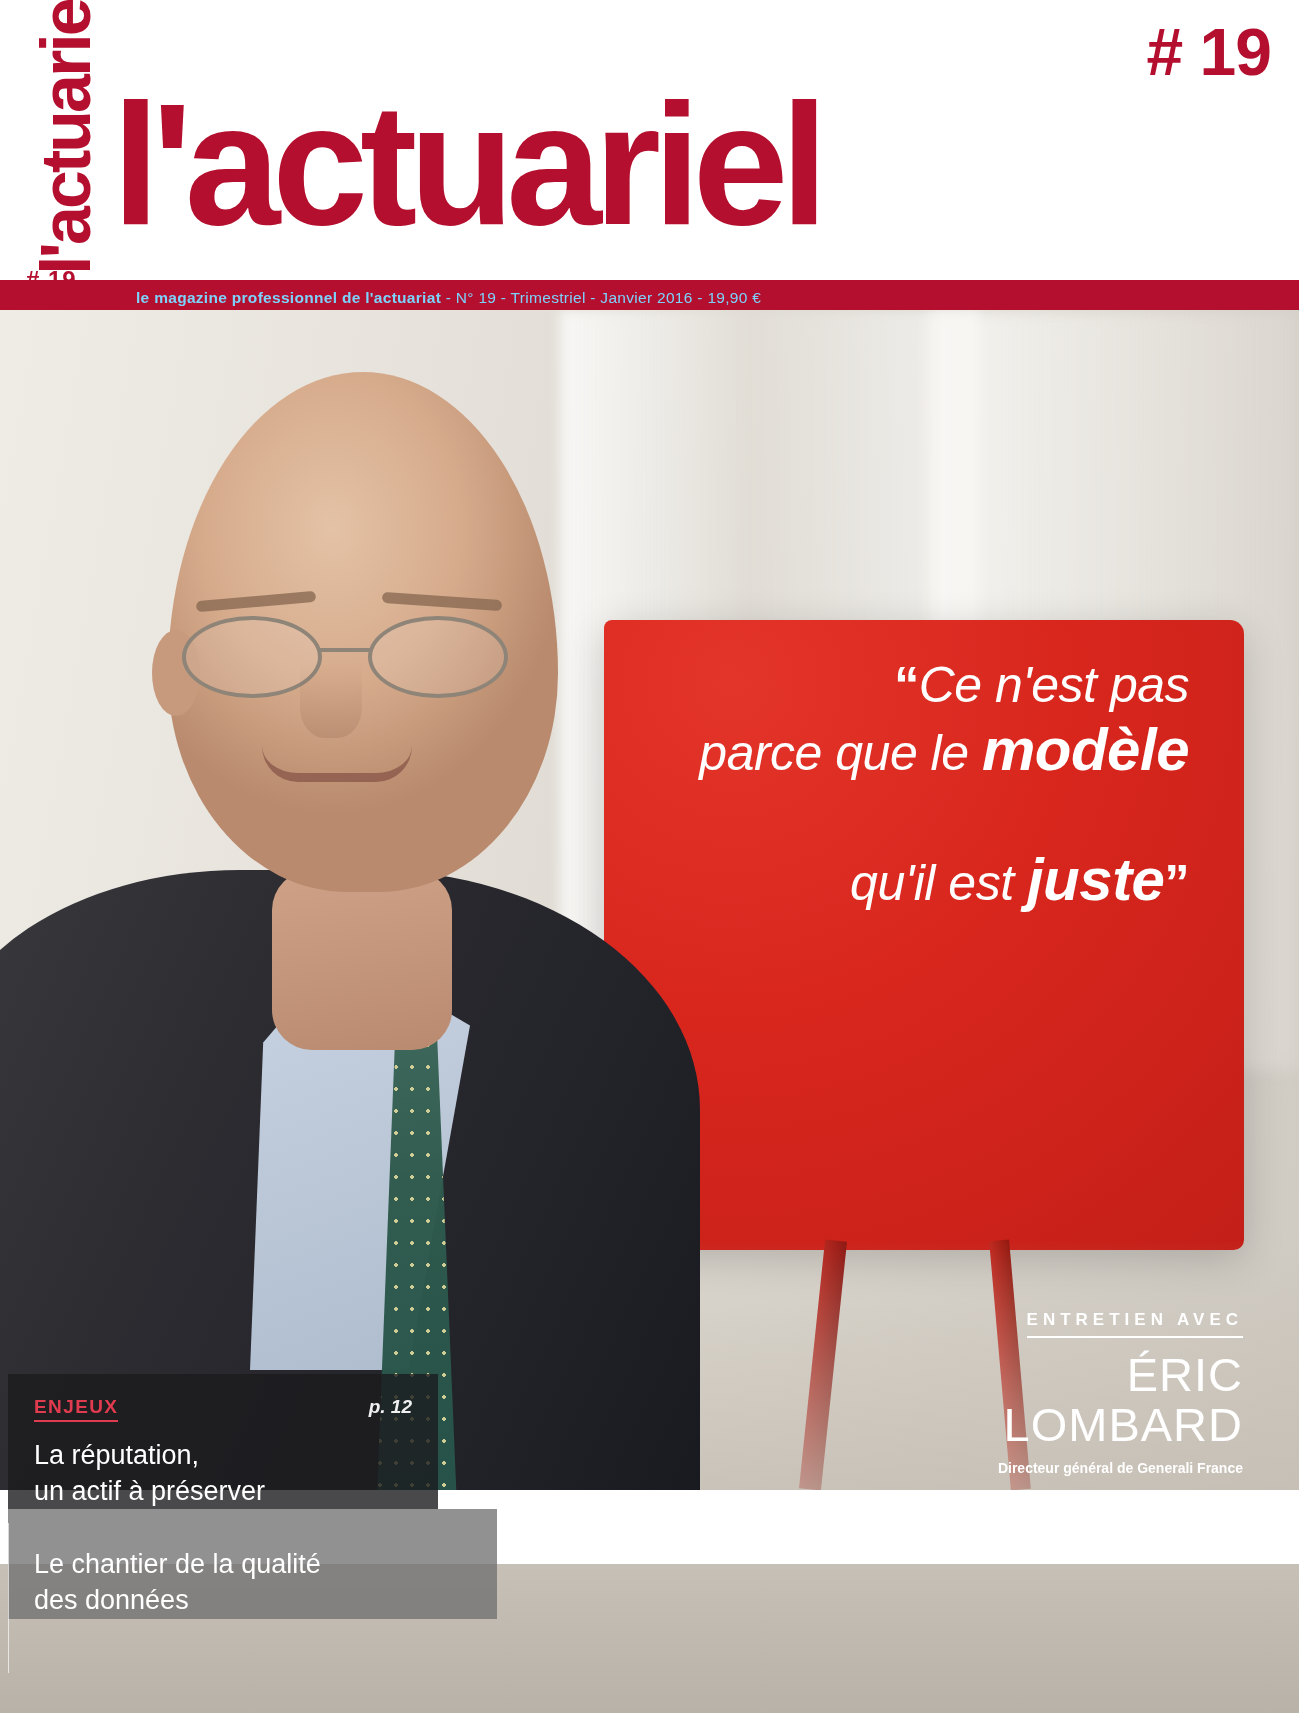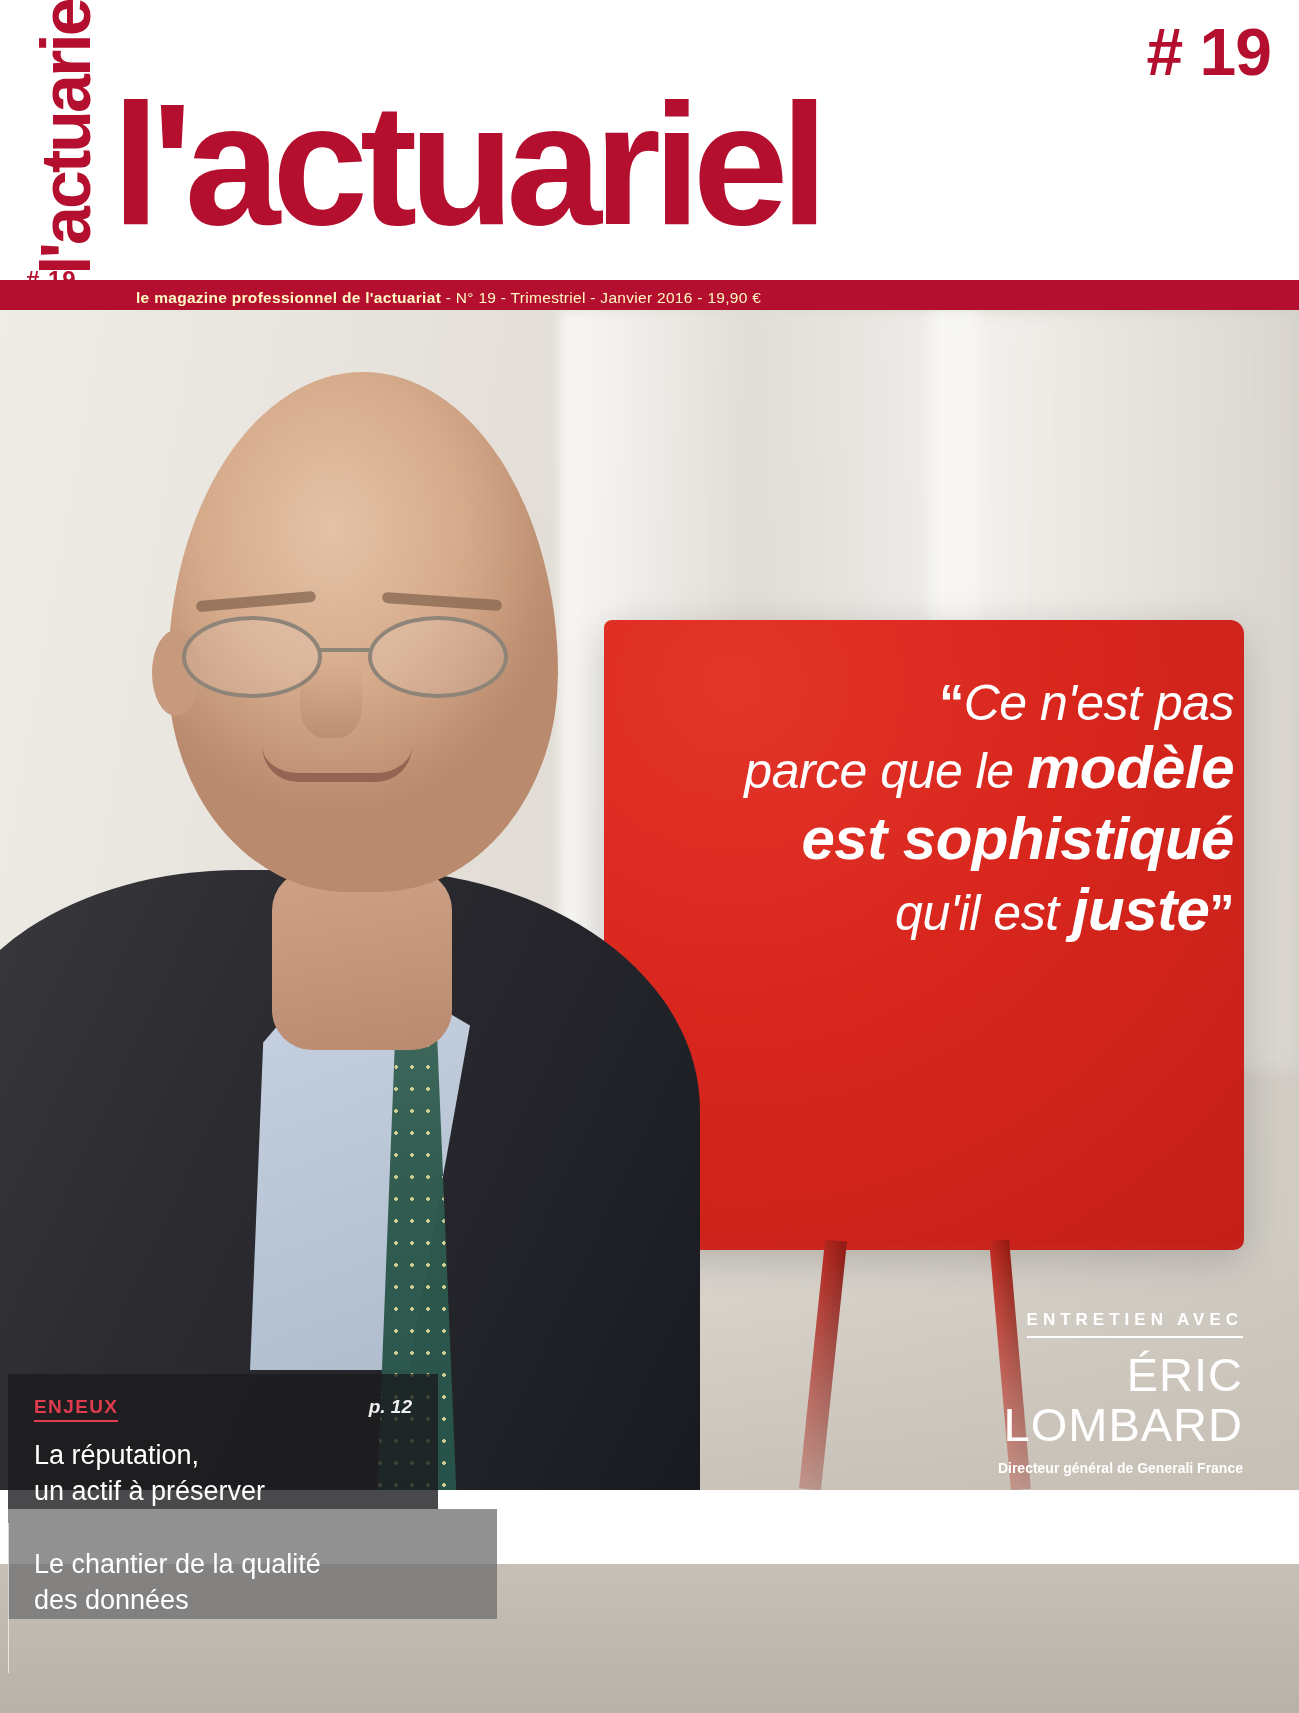--- a/index.html
+++ b/index.html
@@ -75,21 +75,21 @@
     left: 0; bottom: 0;
     width: 1299px;
     height: 30px;
     background: #b40f2e;
   }
   .tagline {
     position: absolute;
     left: 136px; bottom: 3px;
     font-size: 15.5px;
     font-weight: bold;
-    color: #fef9c3;
+    color: #7dd3fc;
     letter-spacing: 0.3px;
     white-space: nowrap;
   }
   .tagline .light { font-weight: normal; }
 
   
   .photo {
     position: absolute;
     left: 0; top: 310px;
     width: 1299px;
@@ -231,23 +231,23 @@
   .nose {
     position: absolute; left: 300px; top: 352px;
     width: 62px; height: 76px;
     background: linear-gradient(180deg, rgba(0,0,0,0), rgba(120,80,60,.18));
     border-radius: 0 0 40% 40%;
   }
 
   
   .quote-wrap {
     position: absolute;
-    left: 624px; top: 310px;
+    left: 579px; top: 310px;
     width: 640px; height: 809px;
-    padding: 30px 30px 0 30px;
+    padding: 12px 30px 0 30px;
   }
   .quote {
     color: #ffffff;
     text-align: right;
     font-style: italic;
     font-size: 50px;
     line-height: 1.18;
     letter-spacing: -0.5px;
     margin-top: 24px;
   }
@@ -377,21 +377,21 @@
         <div class="bridge"></div>
       </div>
       <div class="nose"></div>
       <div class="mouth"></div>
     </div>
 
     <div class="quote-wrap">
       <div class="quote">
         <span class="mark">“</span><span>Ce n'est pas</span><br>
         <span>parce que le </span><span class="big">modèle</span><br>
-        <span class="big">est sophistiqué</span><br>
+        <br>
         <span>qu'il est </span><span class="big">juste</span><span class="mark">”</span>
       </div>
     </div>
 
     <div class="interview">
       <div class="interview-label">ENTRETIEN AVEC</div>
       <div class="interview-name">
         <span>ÉRIC</span><br>
         <span>LOMBARD</span>
       </div>

